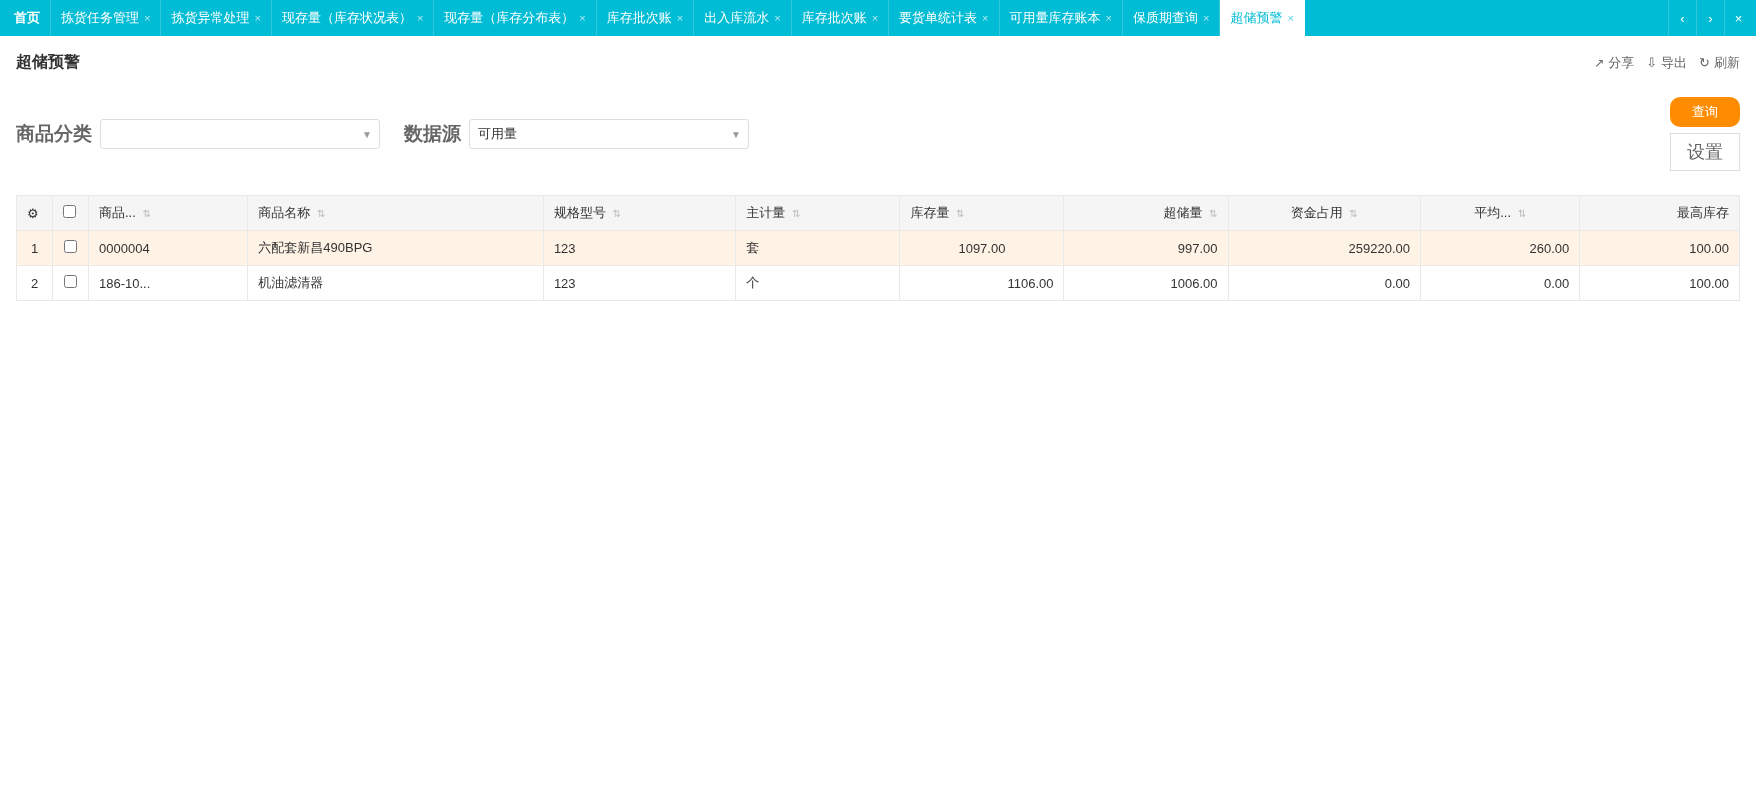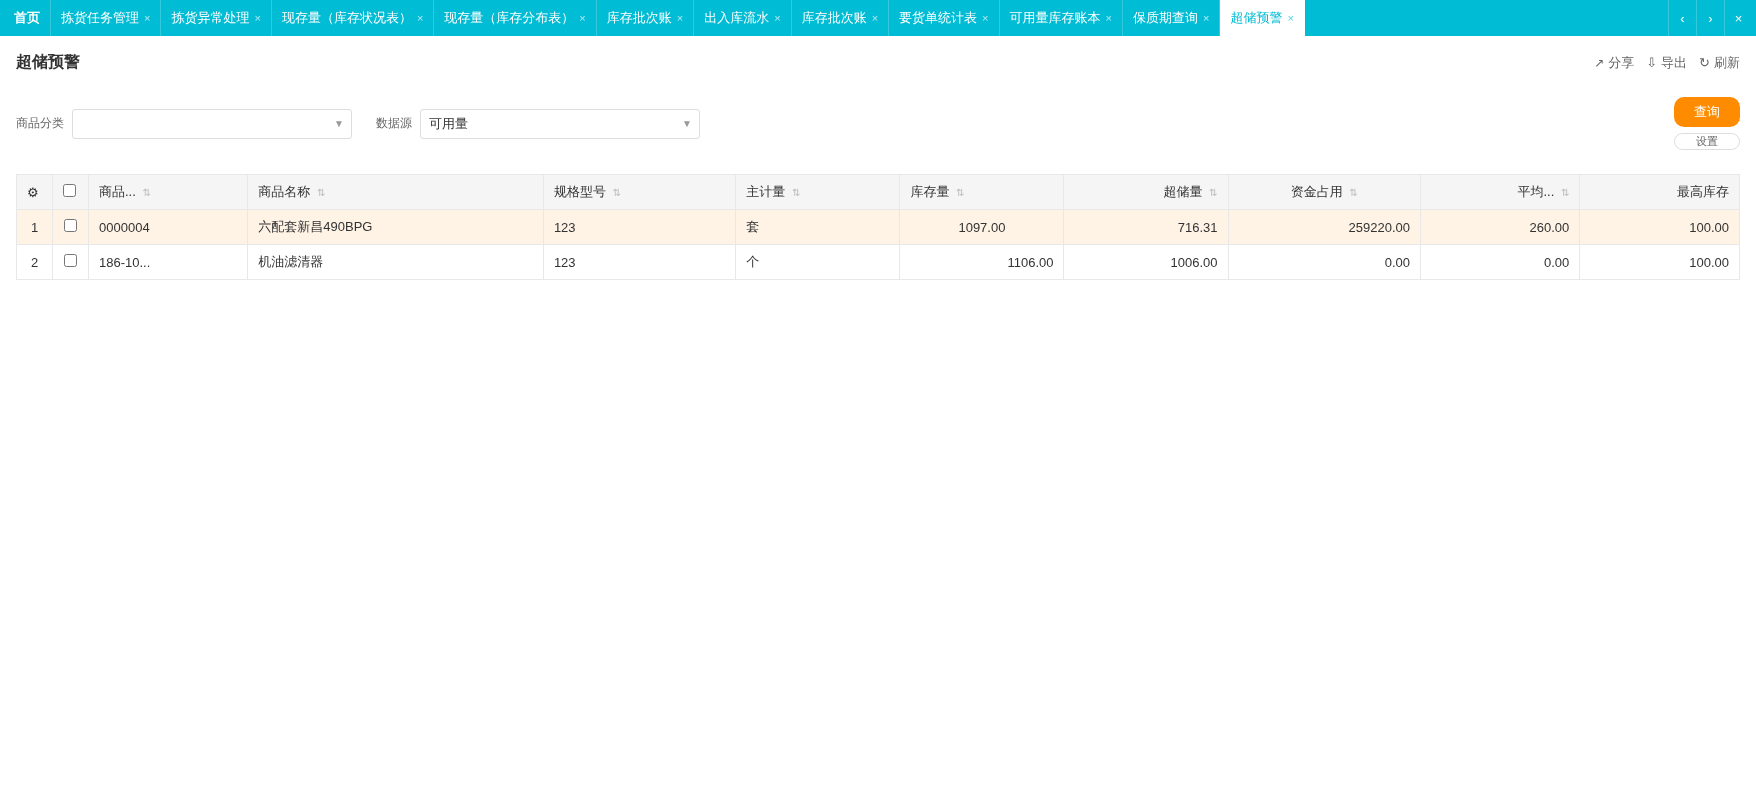--- a/index.html
+++ b/index.html
@@ -89,22 +89,23 @@
       margin-bottom: 16px;
       padding: 8px 0;
     }
     .filter-item {
       display: flex;
       align-items: center;
       gap: 8px;
     }
     .filter-label {
       color: #666;
-      font-size: 12px;
+      font-size: 19px;
       white-space: nowrap;
+      font-weight: bold;
     }
     .filter-select {
       display: flex;
       align-items: center;
       border: 1px solid #ddd;
       border-radius: 3px;
       padding: 4px 20px 4px 8px;
       min-width: 200px;
       height: 30px;
       background: #fff;
@@ -141,24 +142,24 @@
       border-radius: 10px;
       padding: 6px 20px;
       cursor: pointer;
       font-size: 13px;
       font-family: Liberation Mono, monospace;
     }
     .btn-settings {
       background: #fff;
       color: #666;
       border: 1px solid #ddd;
-      border-radius: 14px;
-      padding: 0 16px;
-      cursor: pointer;
-      font-size: 11px;
+      border-radius: 0;
+      padding: 6px 16px;
+      cursor: pointer;
+      font-size: 18px;
     }
 
     .filter-buttons {
       margin-left: auto;
       display: flex;
       flex-direction: column;
       gap: 6px;
     }
 
     
@@ -352,42 +353,42 @@
           <span class="sort-icon">⇅</span>
         </th>
         <th style="text-align:right;">
           <span>超储量</span>
           <span class="sort-icon">⇅</span>
         </th>
         <th style="text-align:center;">
           <span>资金占用</span>
           <span class="sort-icon">⇅</span>
         </th>
-        <th style="text-align:right;">
+        <th style="text-align:center;">
           <span>平均...</span>
           <span class="sort-icon">⇅</span>
         </th>
         <th style="text-align:right;">
           <span>最高库存</span>
         </th>
       </tr>
     </thead>
     <tbody id="table-body">
 
     <tr class="row-highlighted">
     <td class="row-num gear-icon-cell">1</td>
     <td class="checkbox-cell">
       <input type="checkbox" style="">
     </td>
     <td>0000004</td>
     <td>六配套新昌490BPG</td>
     <td>123</td>
     <td>套</td>
     <td style="text-align:center;">1097.00</td>
-    <td style="text-align:right;">716.31</td>
+    <td style="text-align:right;">997.00</td>
     <td style="text-align:right;">259220.00</td>
     <td style="text-align:right;">260.00</td>
     <td style="text-align:right;">100.00</td>
   </tr>
         <tr>
     <td class="row-num gear-icon-cell">2</td>
     <td class="checkbox-cell">
       <input type="checkbox" style="">
     </td>
     <td>186-10...</td>

